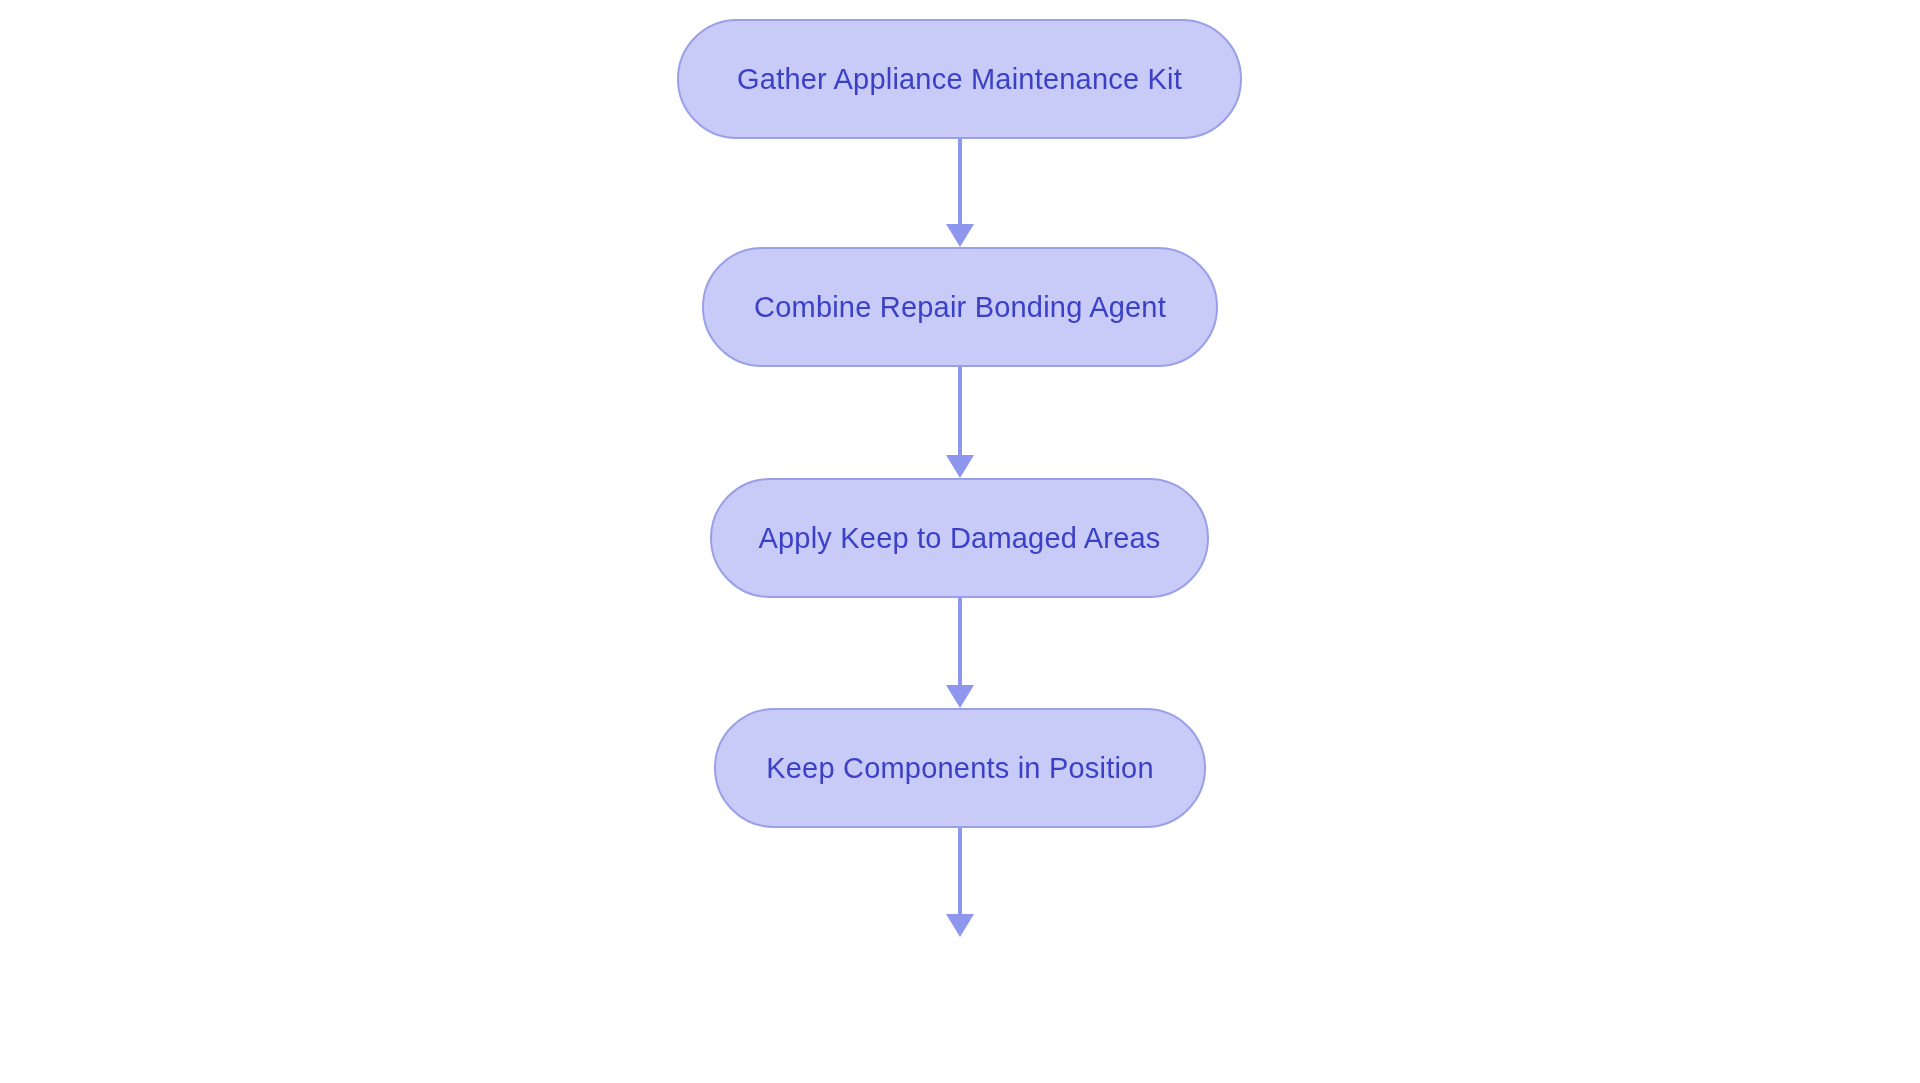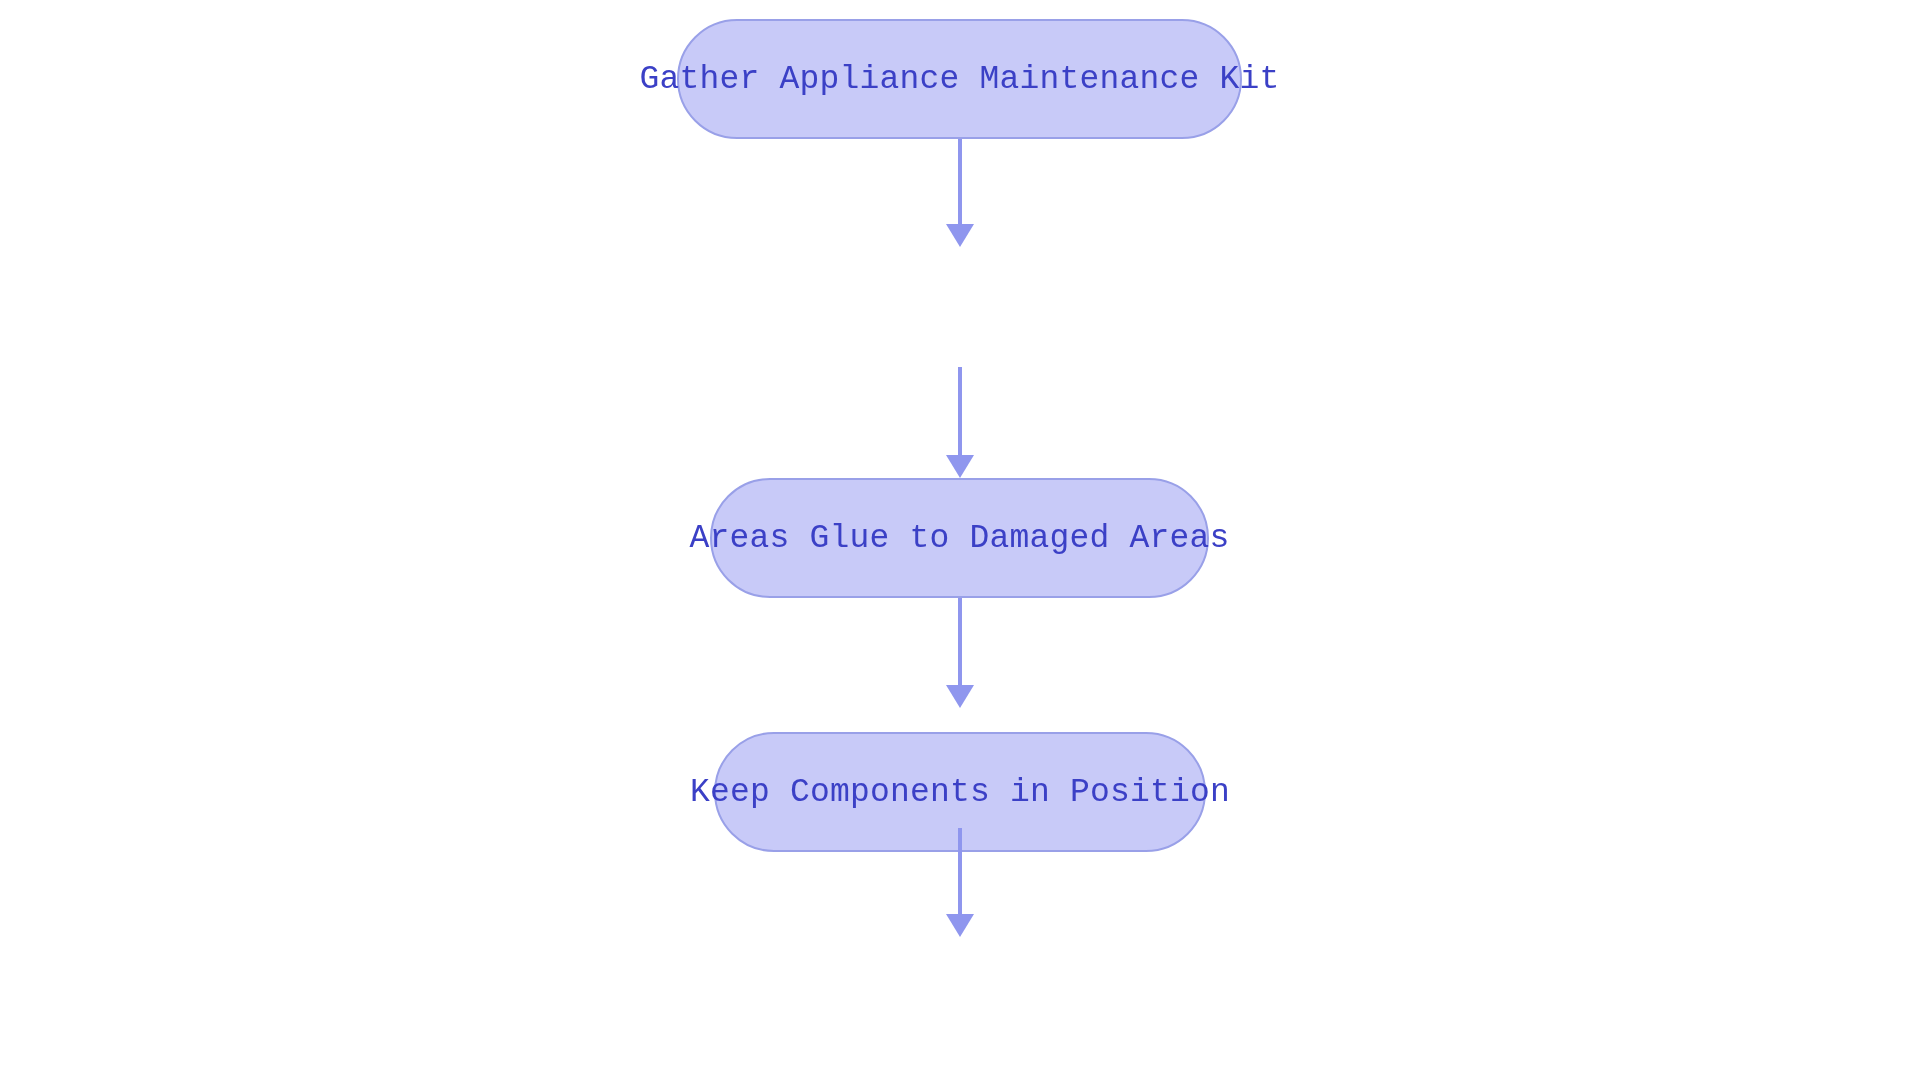--- a/index.html
+++ b/index.html
@@ -21,30 +21,29 @@
     height: 120px;
     background: var(--node-fill, #c8caf8);
     border: 2px solid var(--node-border, #99a0e8);
     border-radius: 60px;
     display: flex;
     align-items: center;
     justify-content: center;
   }
   .node span {
     color: var(--node-text, #3b40c6);
-    font-size: 33px;
+    font-size: 29px;
     font-weight: 500;
     letter-spacing: 0.2px;
     white-space: nowrap;
-    font-family: Liberation Mono, monospace;
   }
   .n1 { left: 677px; top: 19px;  width: 565px; }
   .n2 { left: 702px; top: 247px; width: 516px; }
   .n3 { left: 710px; top: 478px; width: 499px; }
-  .n4 { left: 714px; top: 708px; width: 492px; margin-top: 24px; }
+  .n4 { left: 714px; top: 708px; width: 492px; }
   .n5 { left: 682px; top: 937px; width: 556px; }
 
   .arrow { position: absolute; left: 0; top: 0; }
   .arrow .line {
     position: absolute;
     width: 4px;
     background: var(--arrow, #8f96ee);
     left: 958px;
   }
   .arrow .head {
@@ -68,28 +67,31 @@
 
   <div class="node n1">
     <span>Gather Appliance Maintenance Kit</span>
   </div>
 
   <div class="arrow a1">
     <div class="line"></div>
     <div class="head"></div>
   </div>
 
+  <div class="node n2">
+    <span>Combine Repair Bonding Agent</span>
+  </div>
 
   <div class="arrow a2">
     <div class="line"></div>
     <div class="head"></div>
   </div>
 
   <div class="node n3">
-    <span>Areas Glue to Damaged Areas</span>
+    <span>Apply Keep to Damaged Areas</span>
   </div>
 
   <div class="arrow a3">
     <div class="line"></div>
     <div class="head"></div>
   </div>
 
   <div class="node n4">
     <span>Keep Components in Position</span>
   </div>

